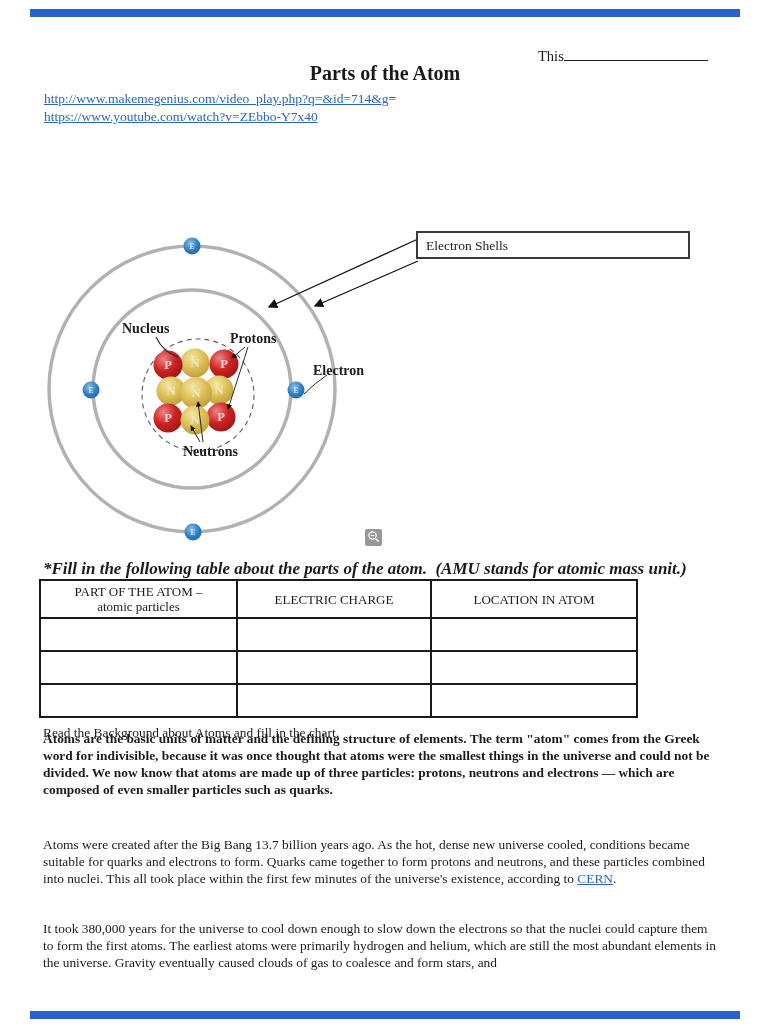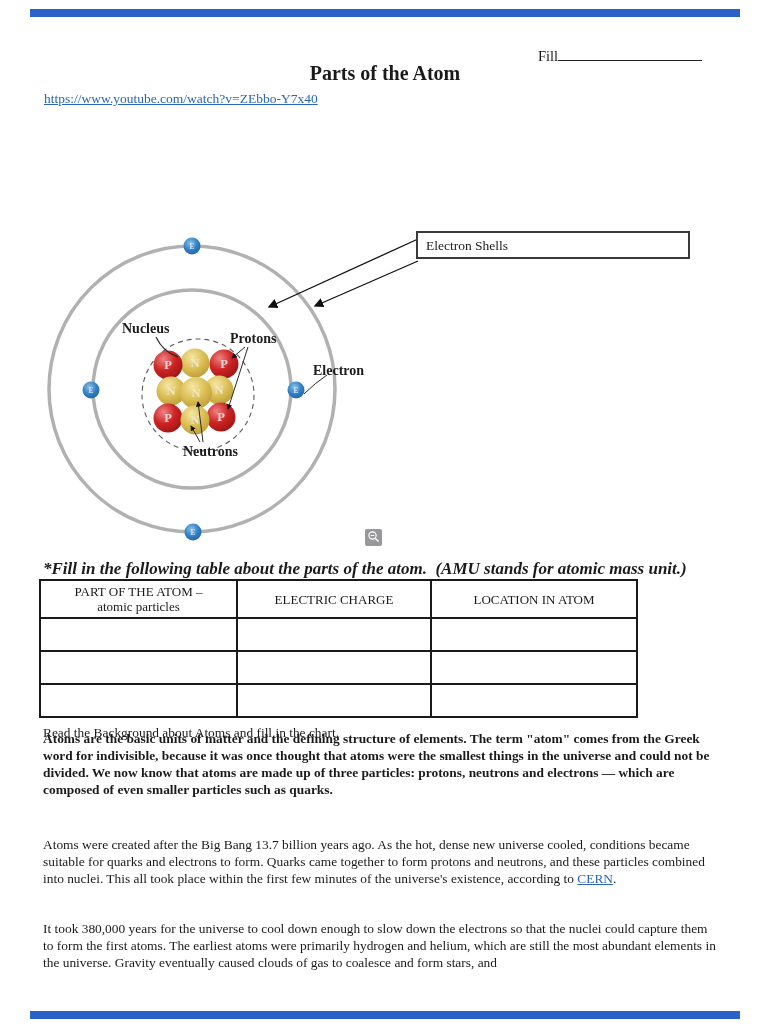--- a/index.html
+++ b/index.html
@@ -40,25 +40,26 @@
   #para3{top:920px;}
 
   svg text{font-family:"Liberation Serif", serif;}
   .dlabel{font-size:14px;font-weight:bold;fill:#1c1c1c;}
 </style>
 </head>
 <body>
 
 <div class="edge-bar" id="top-bar"></div>
 
-<div class="name-row"><span>Fill</span><span class="blank-line"></span></div>
+<div class="name-row"><span>This</span><span class="blank-line"></span></div>
 
 <div class="doc-title">Parts of the Atom</div>
 
 <div class="link-block">
+  <div><a>http://www.makemegenius.com/video_play.php?q=&amp;id=714&amp;g</a><span class="link-suffix">=</span></div>
   <div><a>https://www.youtube.com/watch?v=ZEbbo-Y7x40</a></div>
 </div>
 
 <svg id="diagram" width="660" height="335" viewBox="0 0 660 335">
   <defs>
     <radialGradient id="gRed" cx="0.35" cy="0.3" r="0.9">
       <stop offset="0" stop-color="#ef8282"></stop>
         <stop offset="0.45" stop-color="#cc2323"></stop>
         <stop offset="1" stop-color="#8e1010"></stop>
     </radialGradient>

